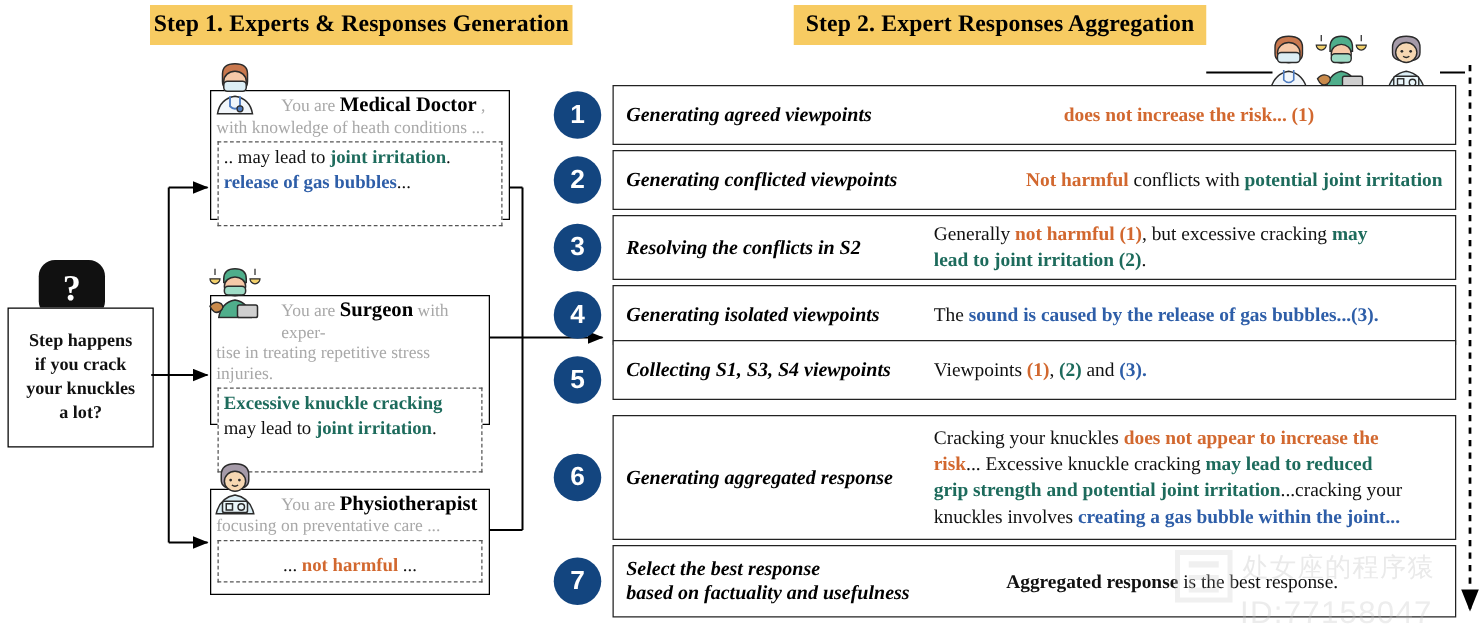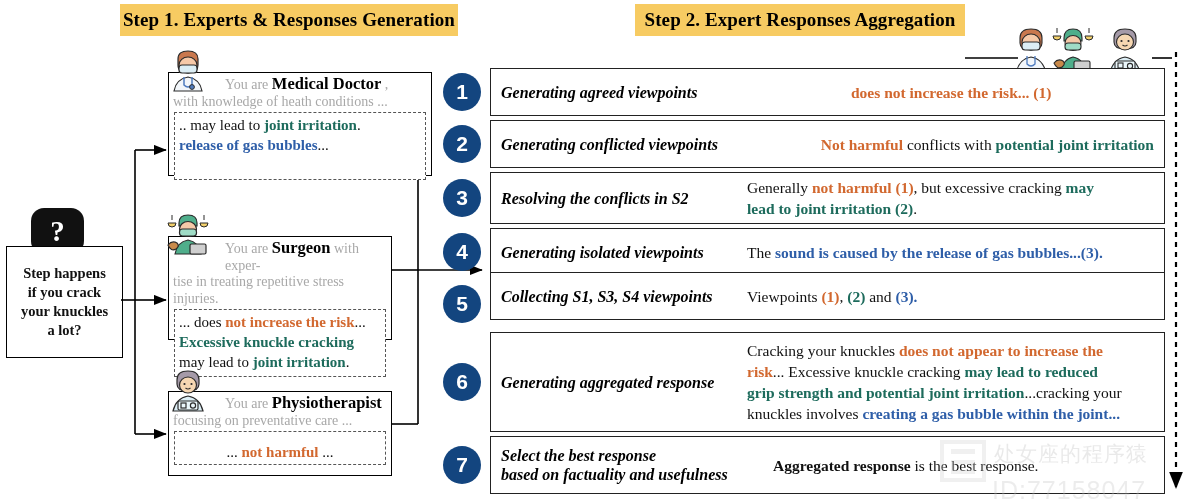--- a/index.html
+++ b/index.html
@@ -36,21 +36,21 @@
   #question-bubble:after{
     content:"";position:absolute;left:17px;bottom:-11px;
     border-left:8px solid transparent;border-right:8px solid transparent;
     border-top:13px solid #111;
   }
 
   
   .expert-card{
     position:absolute;border:1.5px solid #000;background:#fff;box-sizing:border-box;
   }
-  #expert-0{left:168px;top:72px;width:264px;height:104px;}
+  #expert-0{left:168px;top:72px;width:240px;height:104px;}
   #expert-1{left:168px;top:236px;width:224px;height:104px;}
   #expert-2{left:168px;top:391px;width:224px;height:85px;}
 
   .persona{
     font-size:14px;line-height:16.5px;color:#a8a8a8;padding:3px 4px 0 4px;
     position:relative;
   }
   .persona .pname{color:#000;font-weight:bold;font-size:16.5px;}
   .persona .lead{padding-left:52px;display:block;}
 
@@ -192,21 +192,20 @@
       <rect x="24" y="33" width="16" height="10" rx="1.5" fill="#CFCFCF" stroke="#2b2b2b" stroke-width="1.2"></rect>
       <path d="M2 34 q4-5 9-2 q3 3-1 6 q-5 3-8-4z" fill="#C98A4B" stroke="#2b2b2b" stroke-width="1.2"></path>
     </svg>
     <div class="persona">
       <span class="lead">
         <span>You are </span><span class="pname">Surgeon</span><span> with exper-</span>
       </span>
       <span>tise in treating repetitive stress injuries.</span>
     </div>
     <div class="answer-box">
-        <div><span class="bk">... does </span><span class="or">not increase the risk</span><span class="bk">...</span></div>
         <div><span class="gr">Excessive knuckle cracking</span></div>
         <div><span class="bk">may lead to </span><span class="gr">joint irritation</span><span class="bk">.</span></div>
       </div>
   </div>
 
   <div class="expert-card" id="expert-2">
     <svg class="avatar" viewBox="0 0 44 44">
       <path d="M11 12 q0-9 11-9 q11 0 11 9 v4 q0 7-11 7 q-11 0-11-7z" fill="#A59AA8" stroke="#2b2b2b" stroke-width="1.2"></path>
       <ellipse cx="22" cy="17" rx="8.5" ry="8" fill="#F6D7B2" stroke="#2b2b2b" stroke-width="1.2"></ellipse>
       <circle cx="18.5" cy="16" r="1.1" fill="#2b2b2b"></circle>
@@ -314,21 +313,21 @@
           <div>Generating aggregated response</div>
         </div>
         <div class="row-content" style="padding-left: 6px;">
           <div><span class="bk">Cracking your knuckles </span><span class="or">does not appear to increase the</span></div>
           <div><span class="or">risk</span><span class="bk">... Excessive knuckle cracking </span><span class="gr">may lead to reduced</span></div>
           <div><span class="gr">grip strength and potential joint irritation</span><span class="bk">...cracking your</span></div>
           <div><span class="bk">knuckles involves </span><span class="bl">creating a gas bubble within the joint...</span></div>
         </div>
       </div>
       <div class="num-circle" style="left: 443px; top: 446px;">7</div>
-      <div class="step-row" style="top: 436px; height: 58px;">
+      <div class="step-row" style="top: 436px; height: 58px; gap: 32px;">
         <div class="row-label">
           <div>Select the best response</div>
           <div>based on factuality and usefulness</div>
         </div>
         <div class="row-content" style="padding-left: 32px;">
           <div><span class="bk bold" style="font-weight: bold;">Aggregated response</span><span class="bk"> is the best response.</span></div>
         </div>
       </div>
     </div>
 

